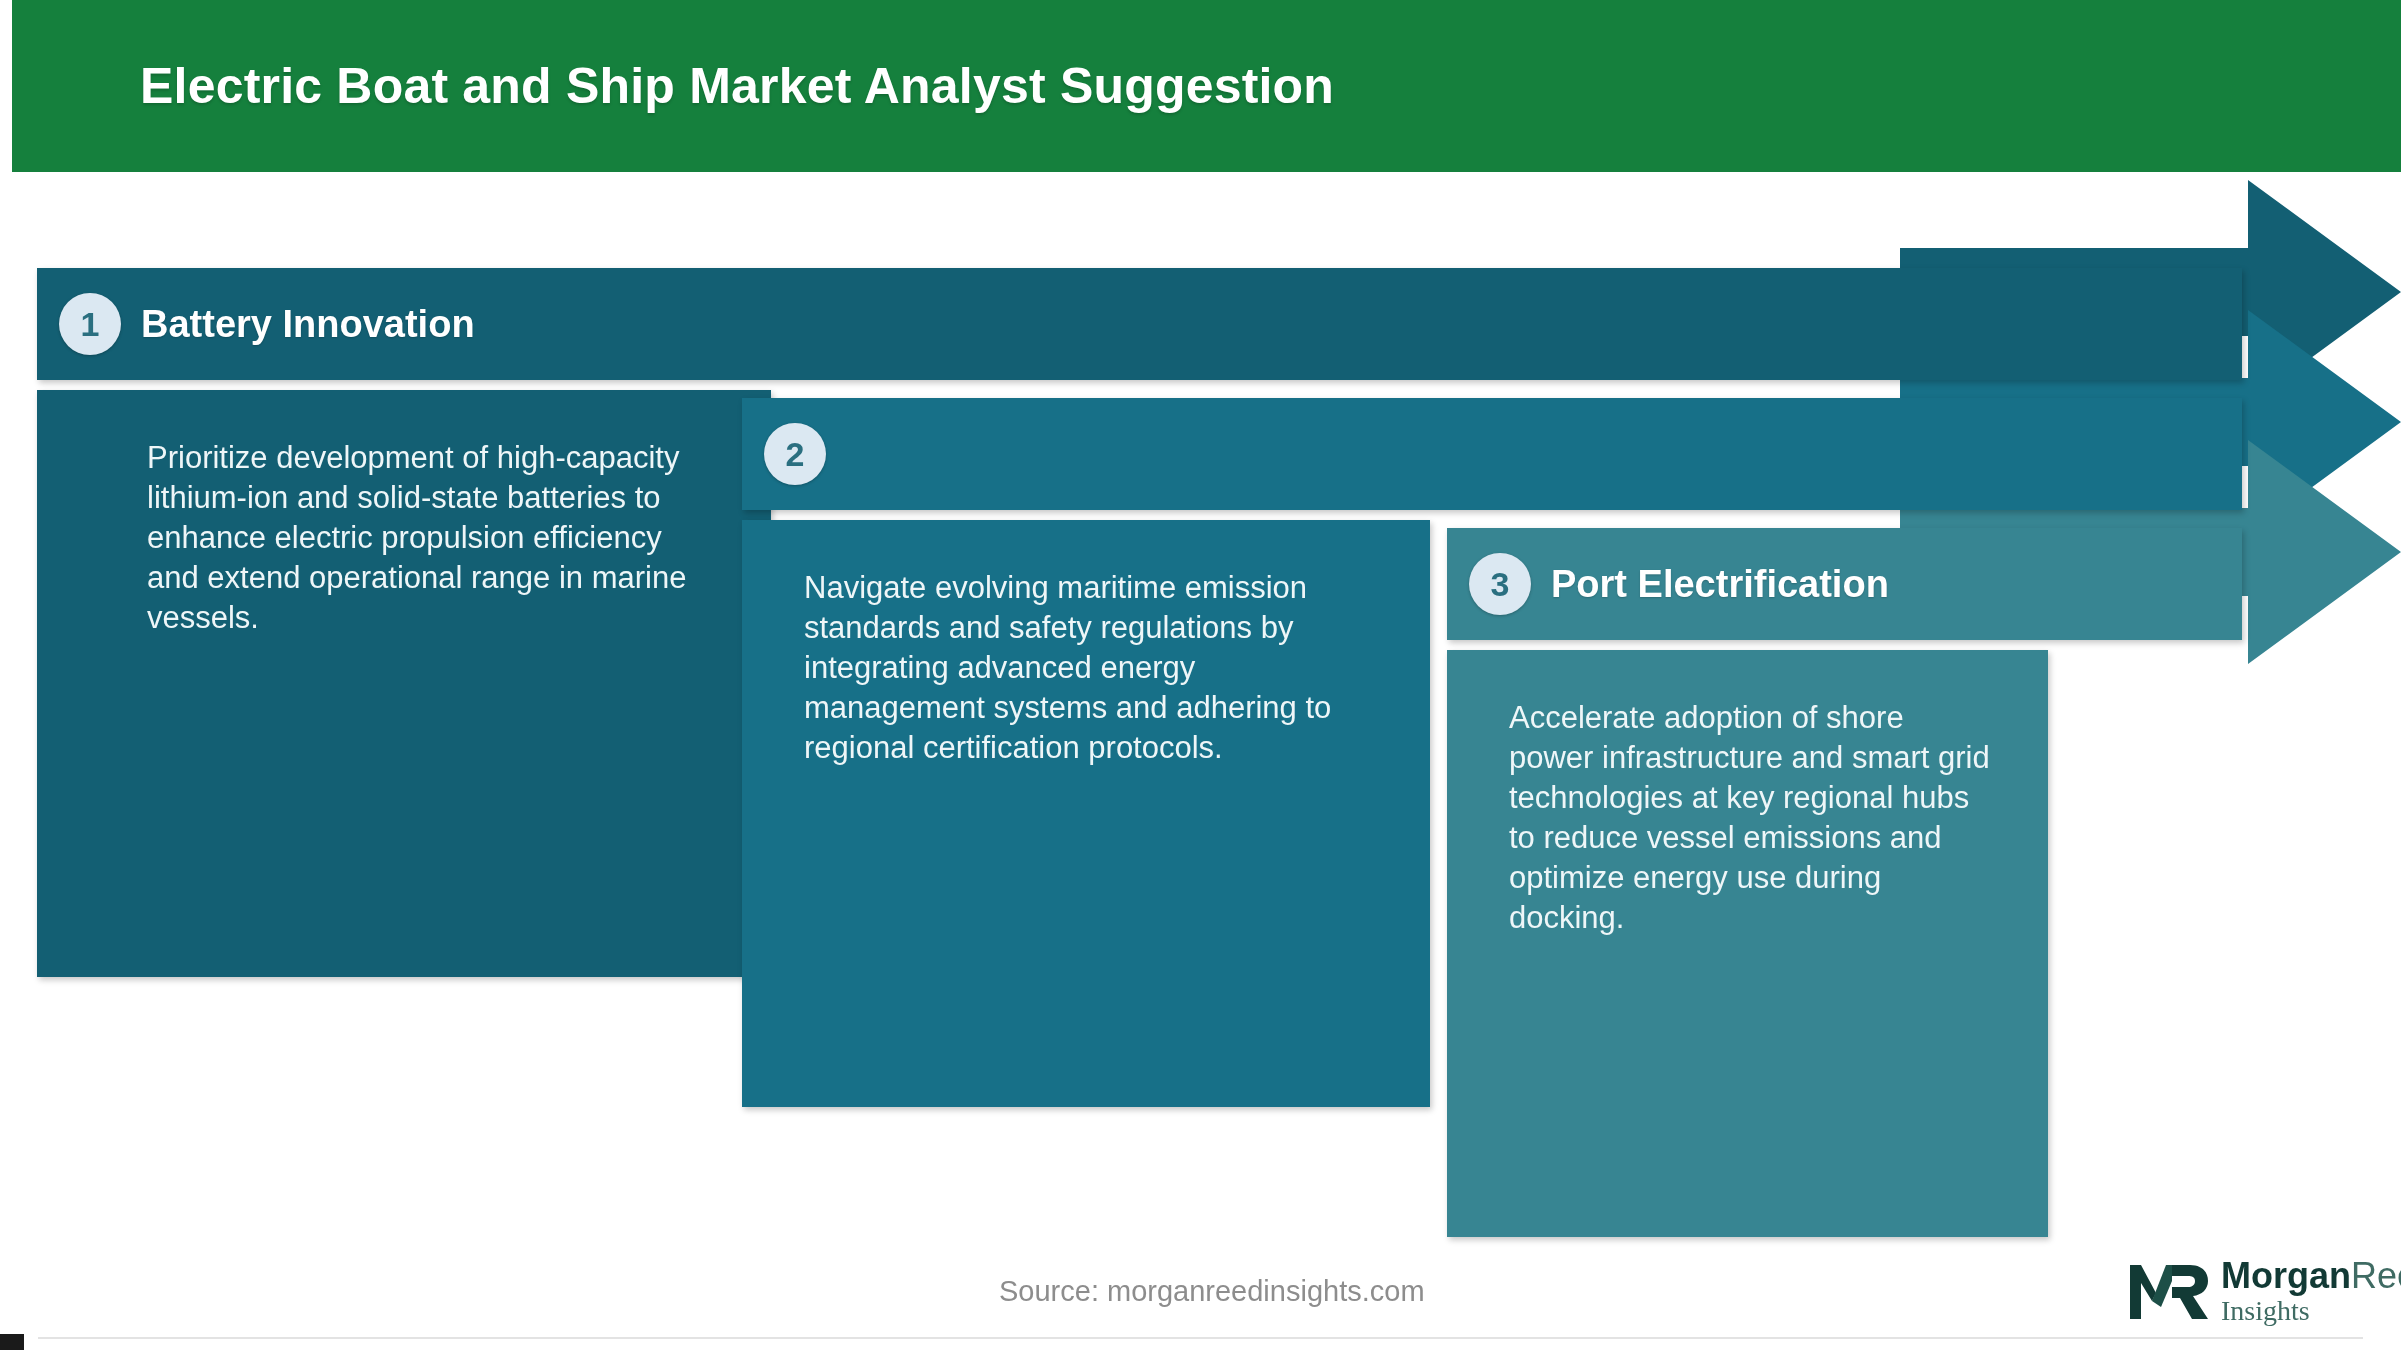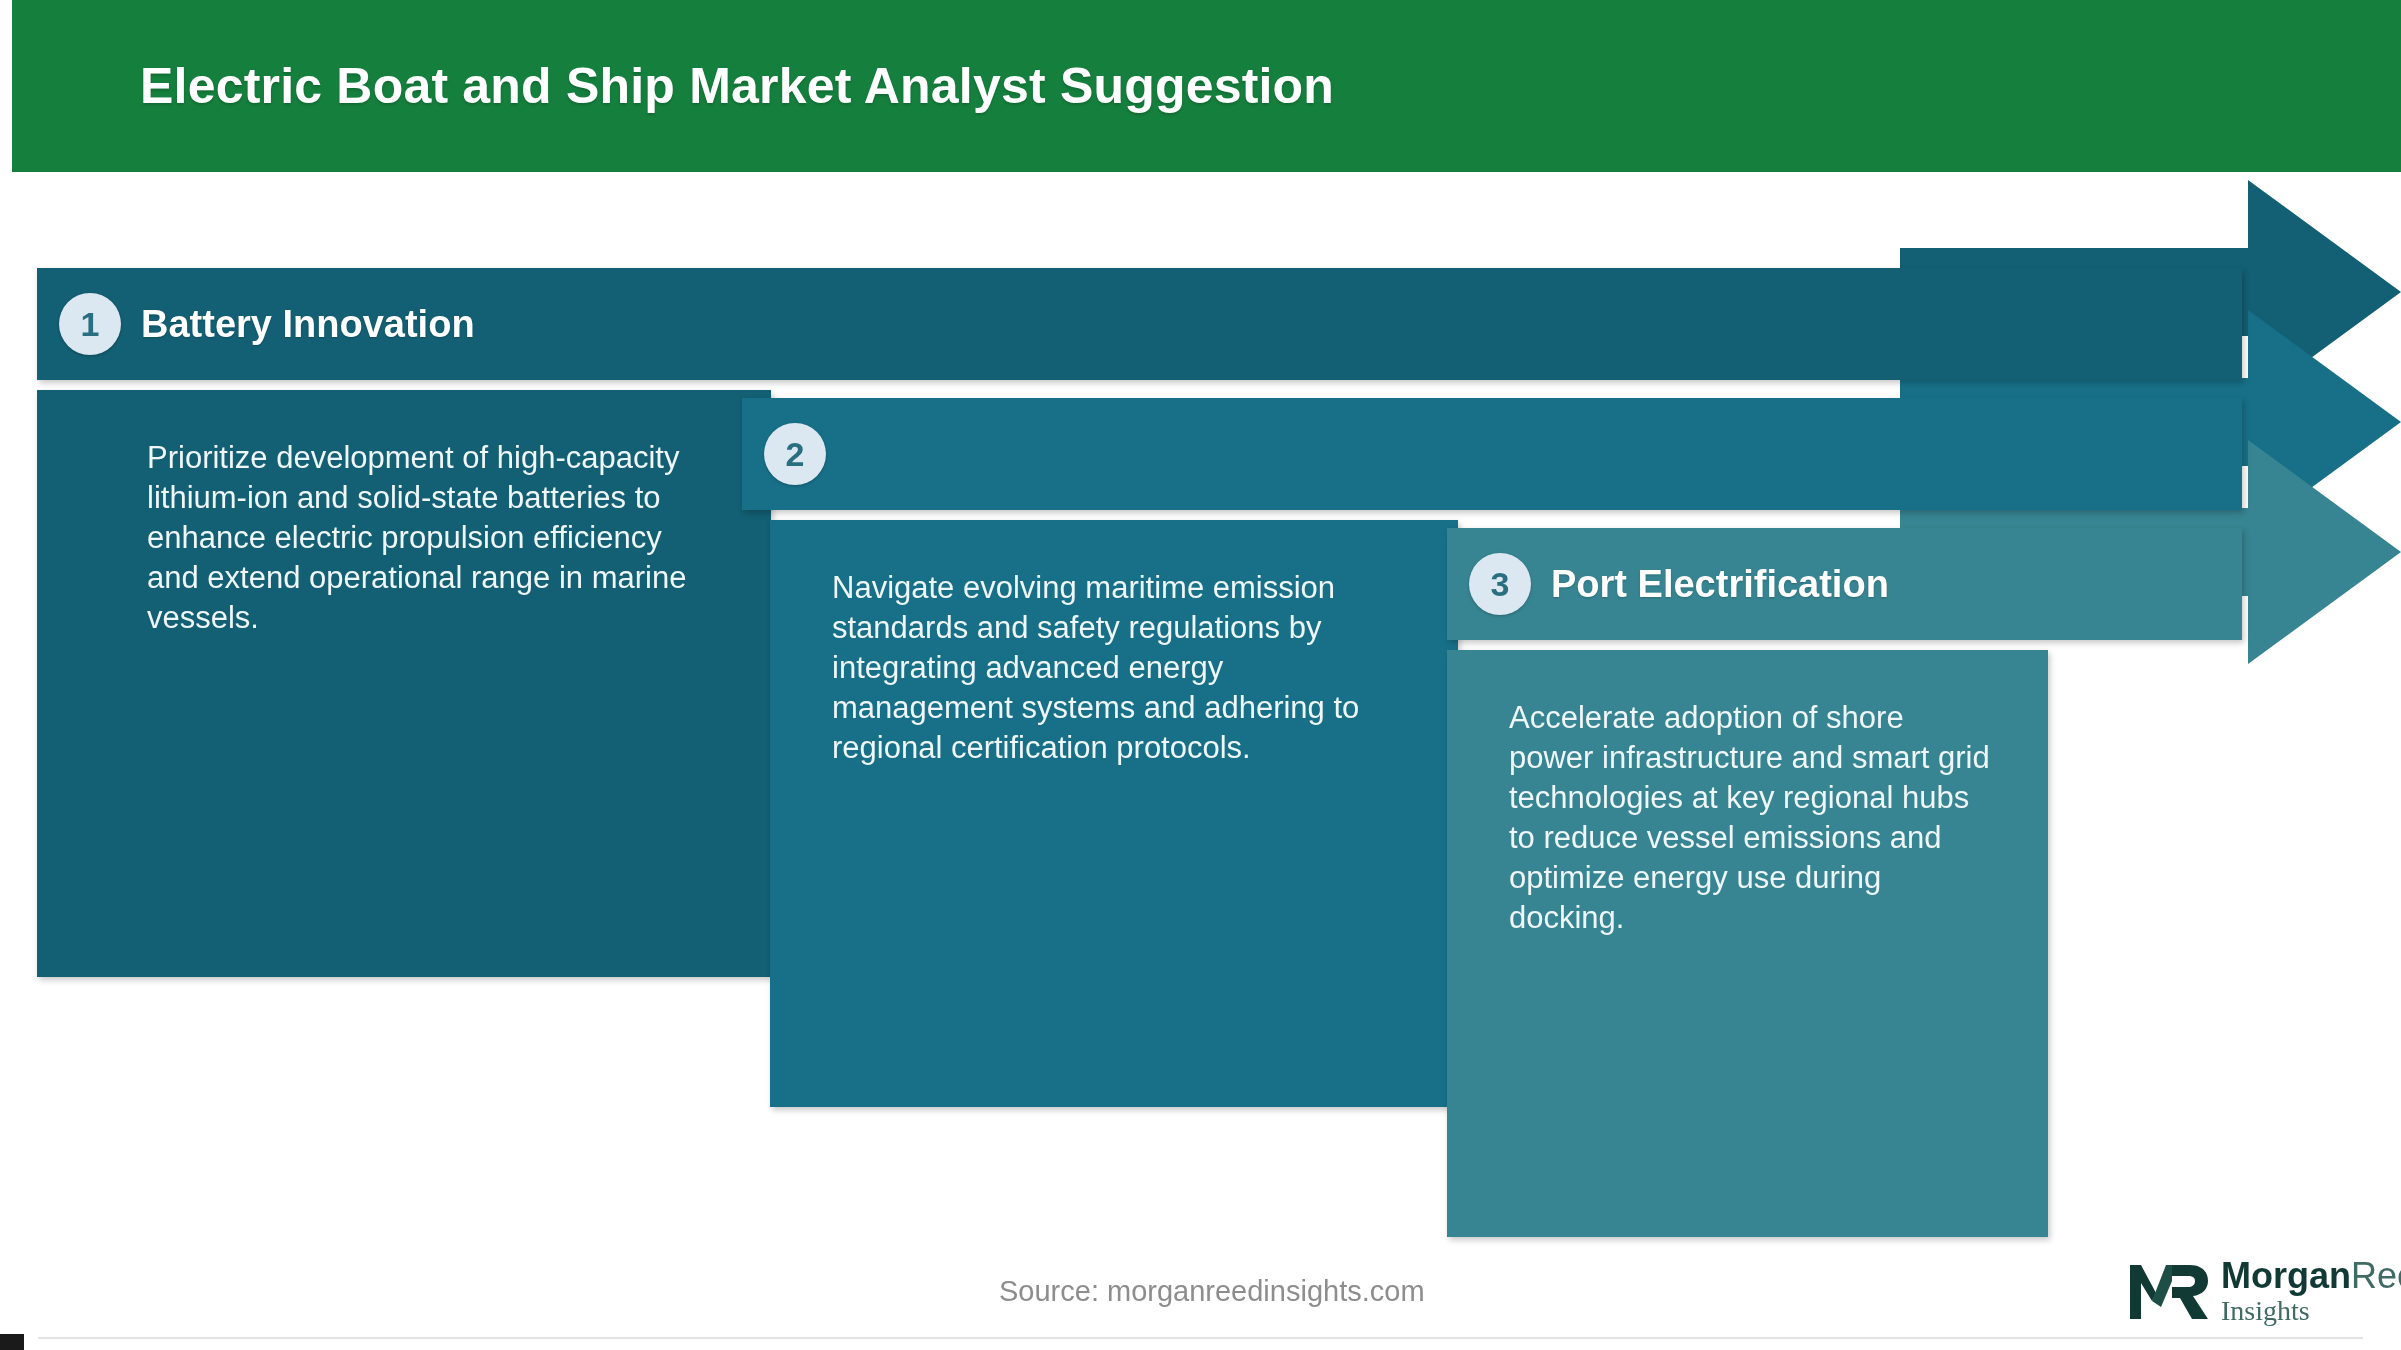--- a/index.html
+++ b/index.html
@@ -117,21 +117,21 @@
 </div>
 <div class="panel" style="left:37px;top:390px;width:686px;height:587px;background:#135f73;padding-left:48px;">
   <div class="panel-text">Prioritize development of high-capacity lithium-ion and solid-state batteries to enhance electric propulsion efficiency and extend operational range in marine vessels.</div>
 </div>
 
 <div class="band" style="left:742px;top:398px;width:1478px;height:112px;background:#177088;padding-left:22px;">
   <div class="band-num">
     <span>2</span>
   </div>
 </div>
-<div class="panel" style="left:770px;top:520px;width:688px;height:587px;background:#177088;">
+<div class="panel" style="left:742px;top:520px;width:688px;height:587px;background:#177088;">
   <div class="panel-text">Navigate evolving maritime emission standards and safety regulations by integrating advanced energy management systems and adhering to regional certification protocols.</div>
 </div>
 
 <div class="band" style="left:1447px;top:528px;width:773px;height:112px;background:#378592;padding-left:22px;">
   <div class="band-num">
     <span>3</span>
   </div>
   <div class="band-title">Port Electrification</div>
 </div>
 <div class="panel" style="left:1447px;top:650px;width:601px;height:587px;background:#378592;">

